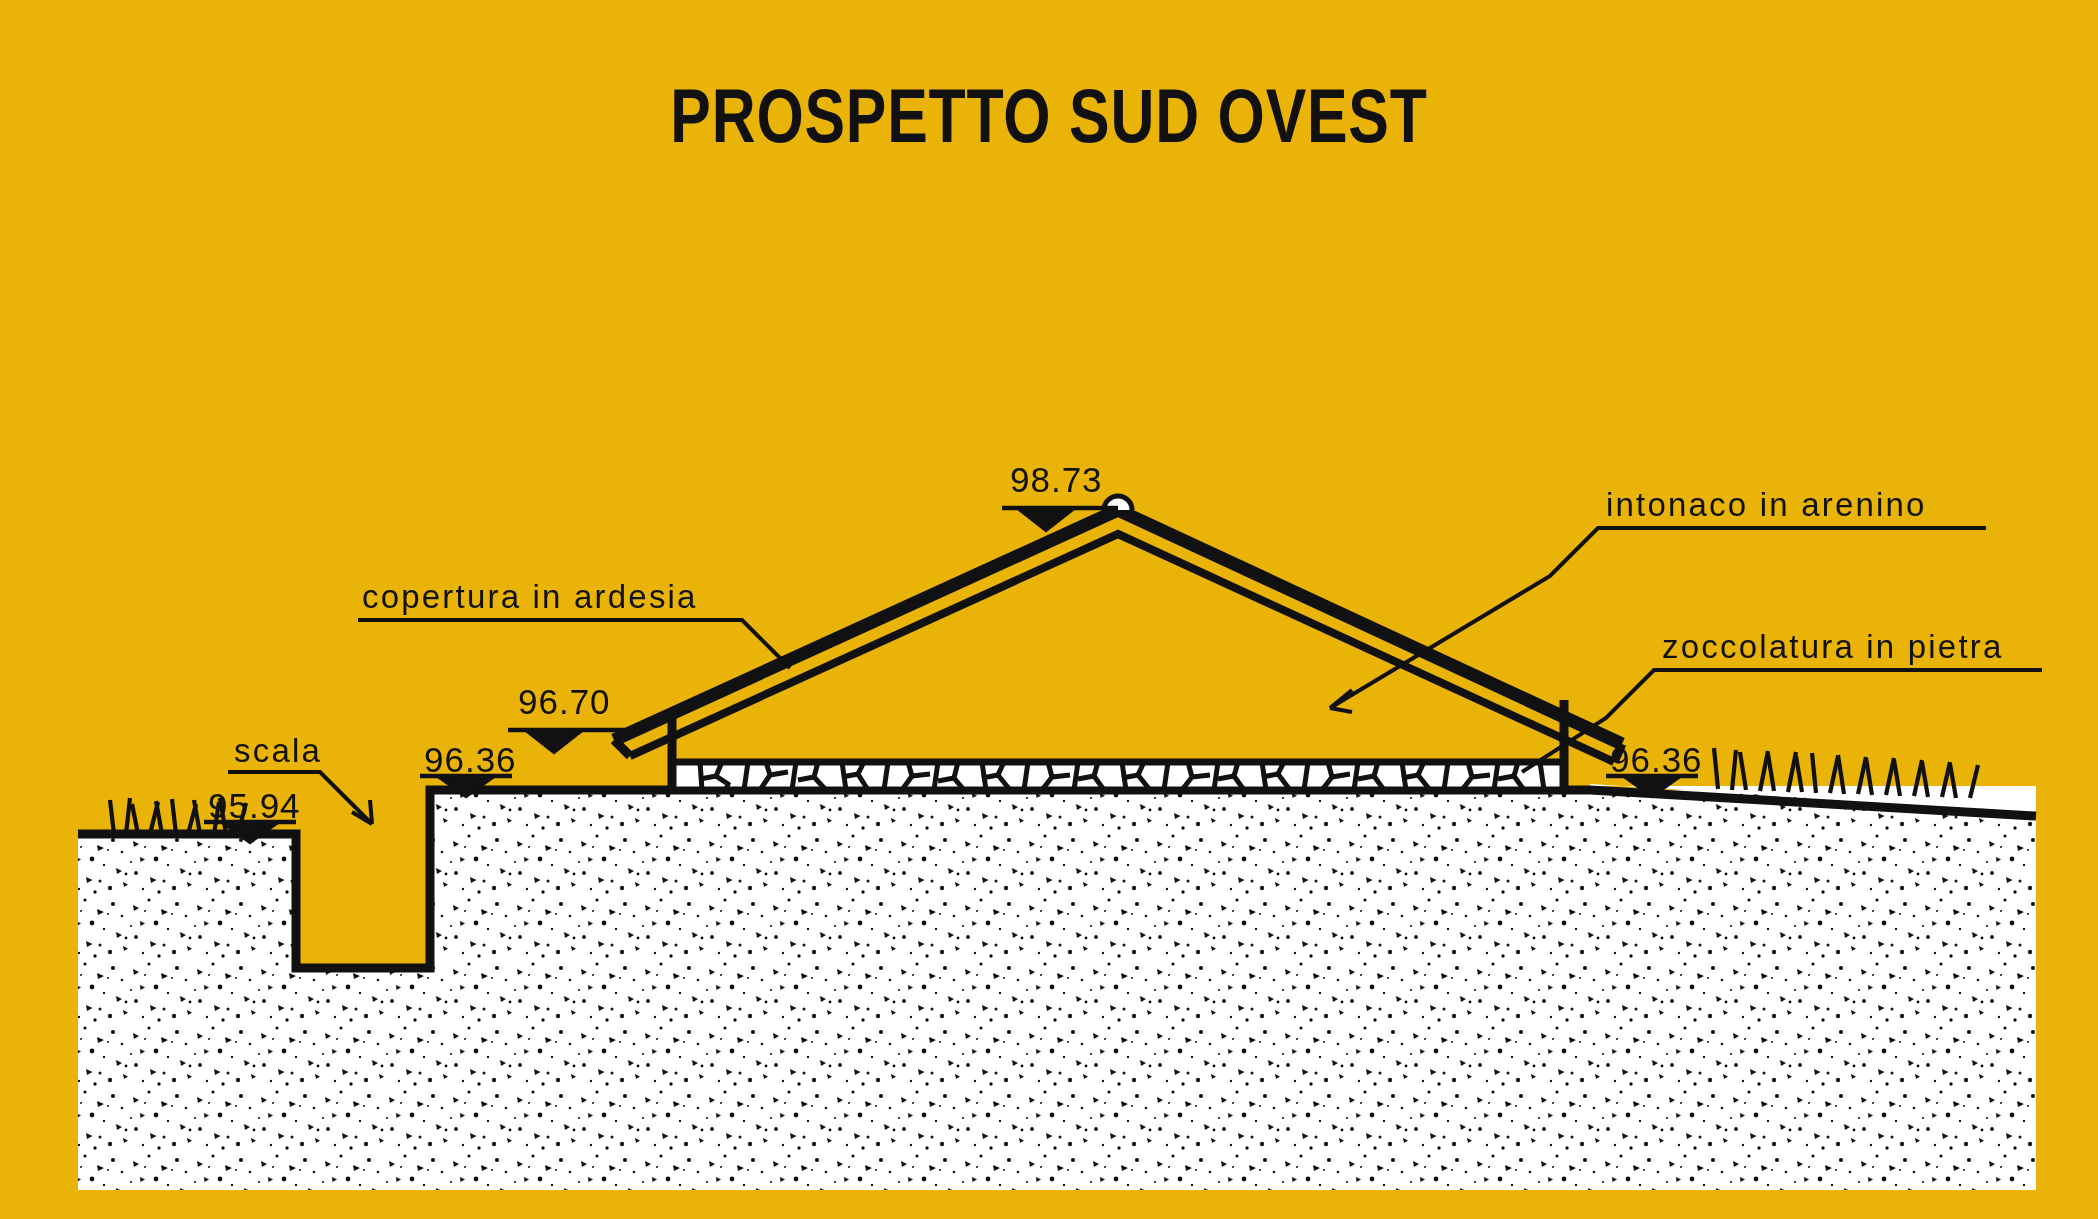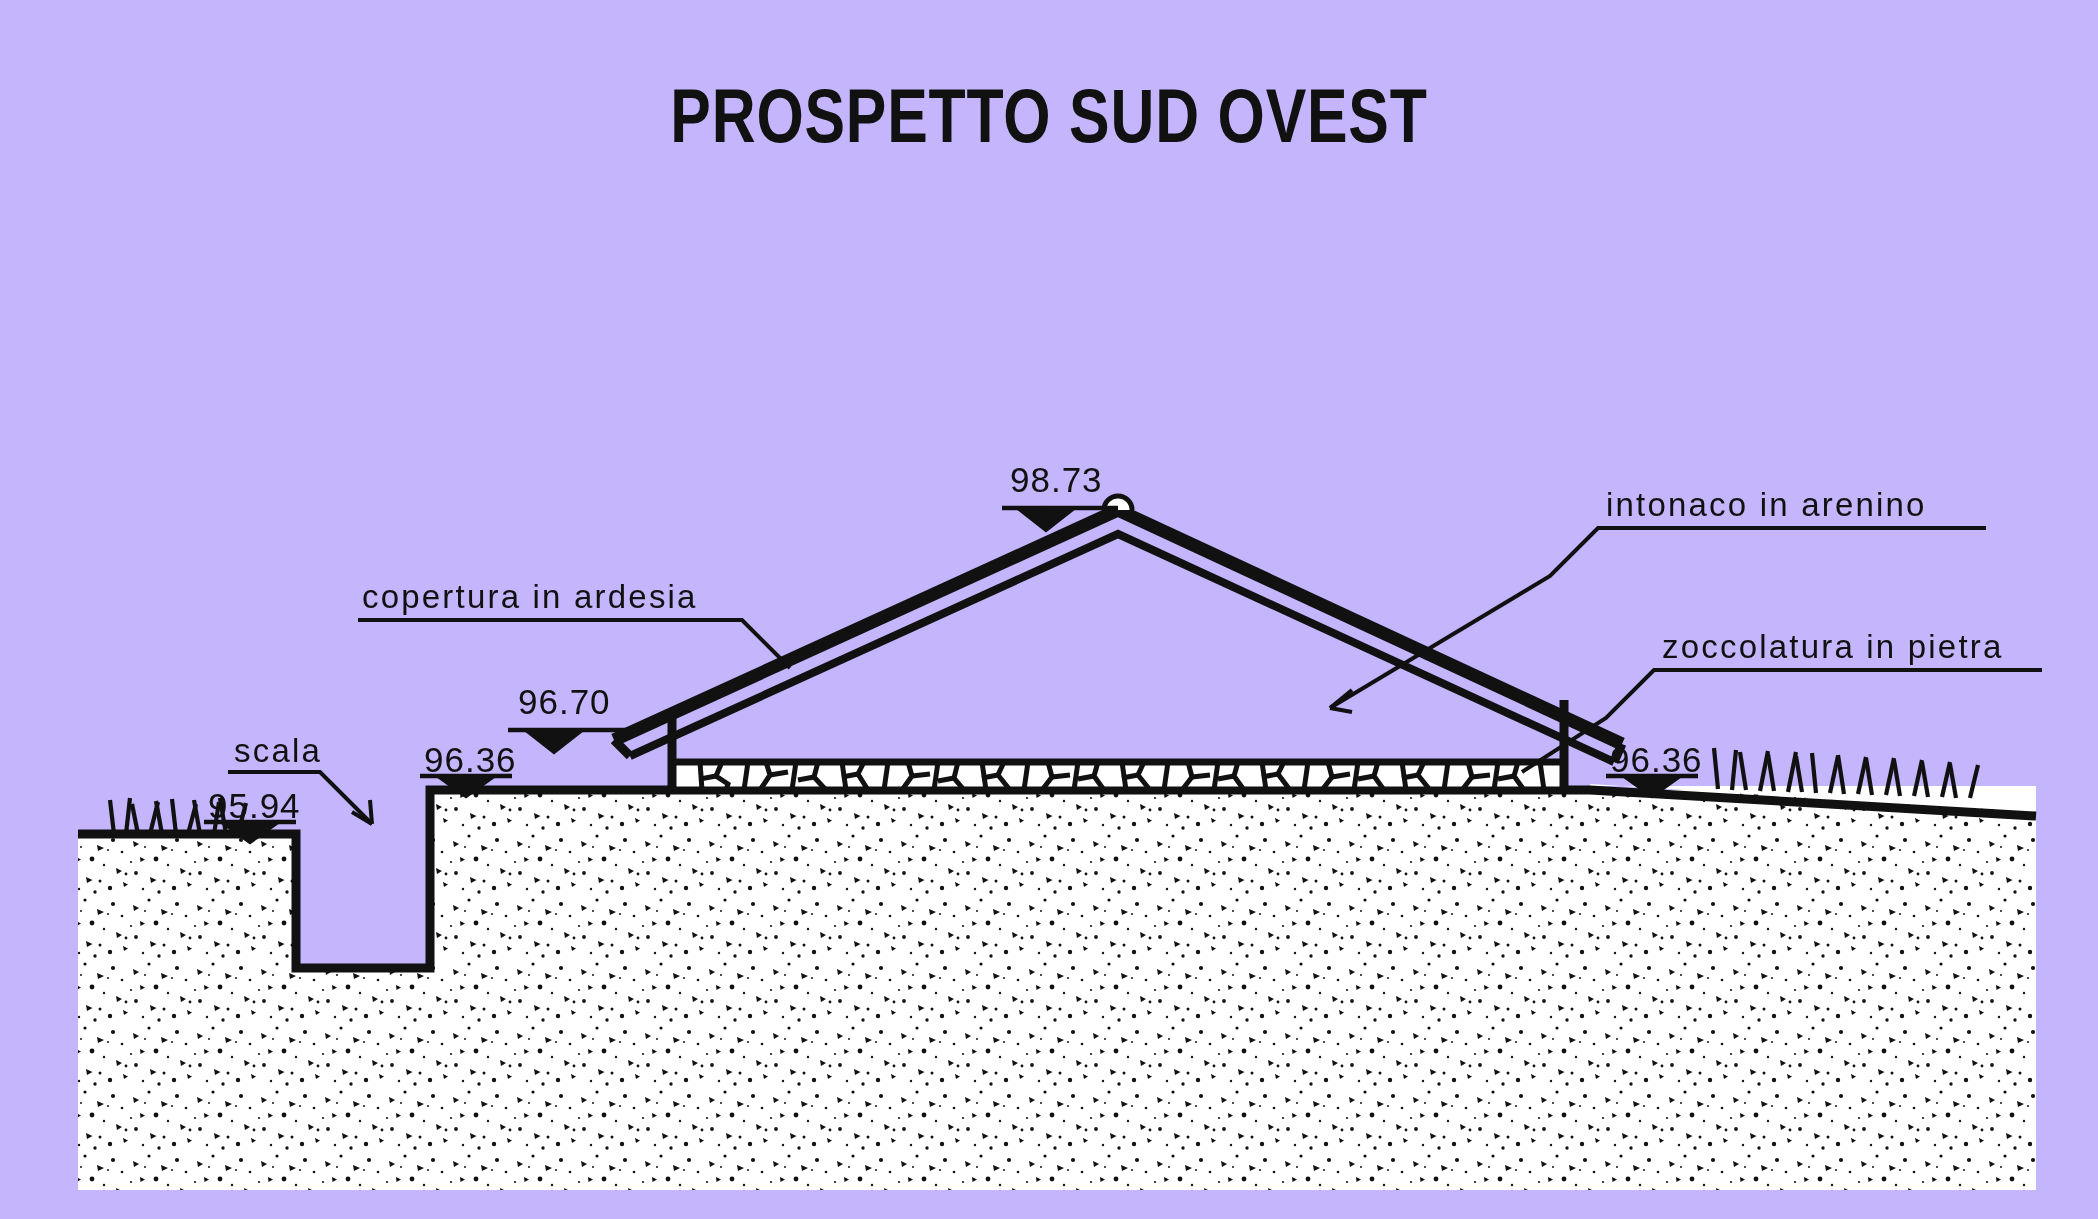--- a/index.html
+++ b/index.html
@@ -10,21 +10,21 @@
   body {
     width: 2098px;
     height: 1219px;
     font-family: "Liberation Sans", sans-serif;
     overflow: hidden;
   }
   #sheet {
     position: relative;
     width: 2098px;
     height: 1219px;
-    background: #c4b5fd;
+    background: #eab308;
   }
   #drawing-title {
     position: absolute;
     left: 0;
     top: 72px;
     width: 2098px;
     text-align: center;
     font-family: "Liberation Sans", sans-serif;
     font-size: 76px;
     font-weight: 700;

